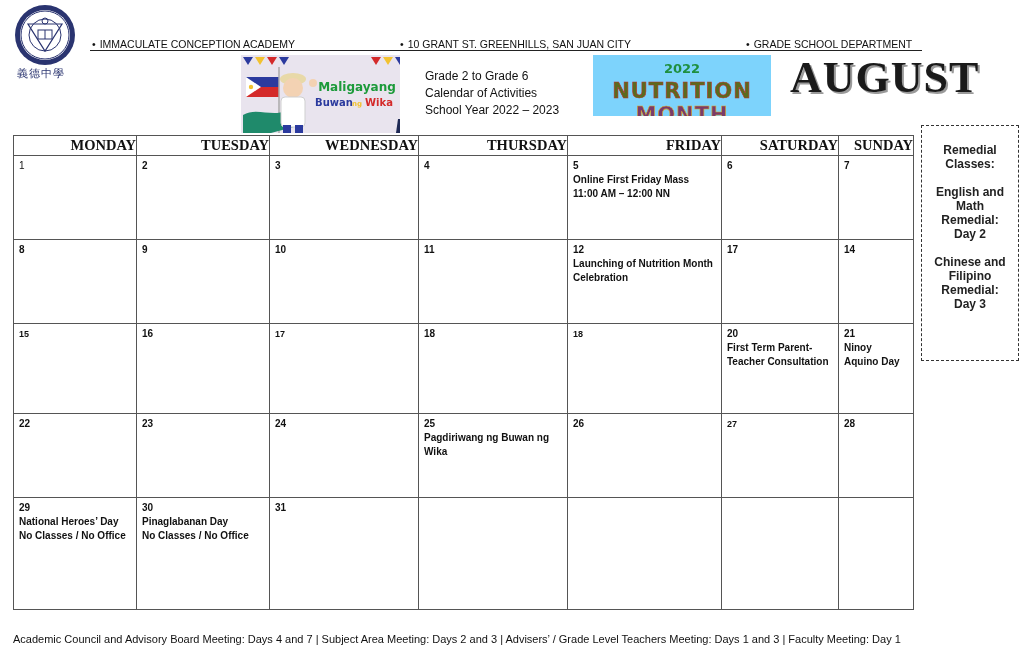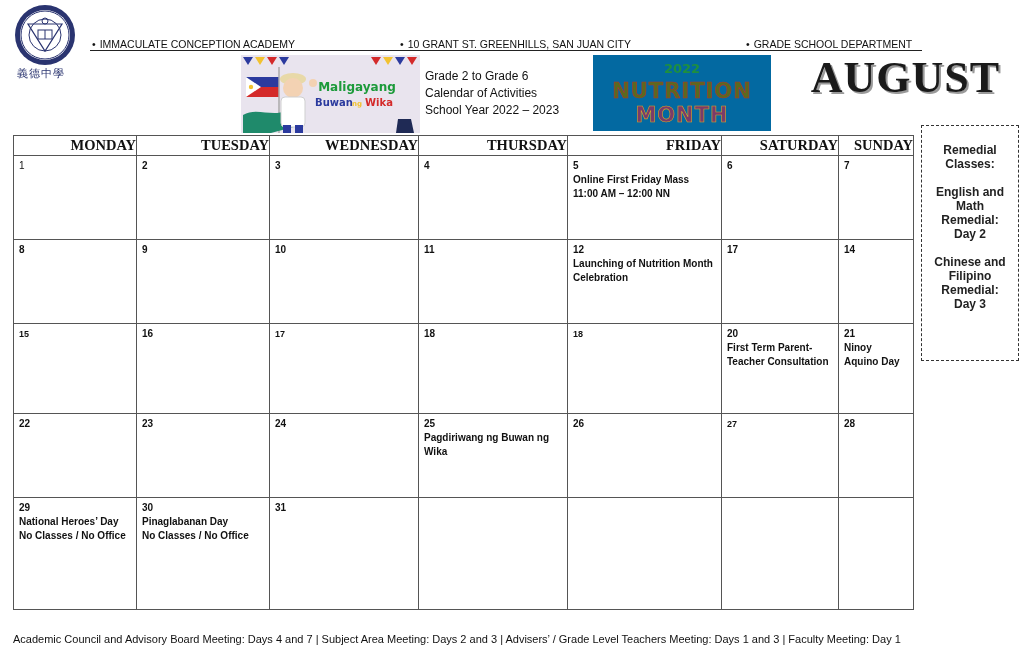--- a/index.html
+++ b/index.html
@@ -14,27 +14,27 @@
     .logo-cn { position: absolute; left: 17px; top: 66px; width: 56px; text-align: left;
       font-family: "DejaVu Serif", serif; font-size: 11px; color: #2a3470; letter-spacing: 1px; }
 
     
     .header-line { position: absolute; left: 90px; top: 37px; width: 832px; height: 14px;
       border-bottom: 1.2px solid #222; }
     .header-item { position: absolute; top: 38px; font-size: 10.5px; color: #111; white-space: nowrap; }
     .header-item .bullet { margin-right: 4px; }
 
     
-    .banner-wika { position: absolute; left: 241px; top: 55px; width: 179px; height: 78px;
+    .banner-wika { position: absolute; left: 241px; top: 55px; width: 159px; height: 78px;
       background: #e9e4ee; overflow: hidden; }
-    .banner-nutri { position: absolute; left: 593px; top: 55px; width: 178px; height: 76px;
-      background: #0369a1; overflow: hidden; }
+    .banner-nutri { position: absolute; left: 593px; top: 55px; width: 178px; height: 61px;
+      background: #7dd3fc; overflow: hidden; }
     .subtitle { position: absolute; left: 425px; top: 68px; width: 165px; text-align: left;
       font-size: 12px; line-height: 17px; color: #111; }
-    .month-title { position: absolute; left: 790px; top: 52px; width: 210px; text-align: right;
+    .month-title { position: absolute; left: 790px; top: 52px; width: 210px; text-align: left;
       font-family: "Liberation Serif", "DejaVu Serif", serif; font-weight: bold;
       font-size: 44px; letter-spacing: 1px; color: #1a1a1a;
       text-shadow: 2px 2px 0 #9a9a9a; }
 
     
     .cal { position: absolute; left: 13px; top: 135px; border-collapse: collapse; table-layout: fixed; }
     .cal th, .cal td { border: 1px solid #555; vertical-align: top; }
     .cal th { height: 20px; font-family: "Liberation Serif", "DejaVu Serif", serif; font-weight: bold;
       font-size: 14.5px; text-align: right; color: #111; padding-top: 1px; }
     .cal td { padding: 3px 5px 0 5px; font-size: 10px; line-height: 14px; font-weight: bold; color: #111; }

